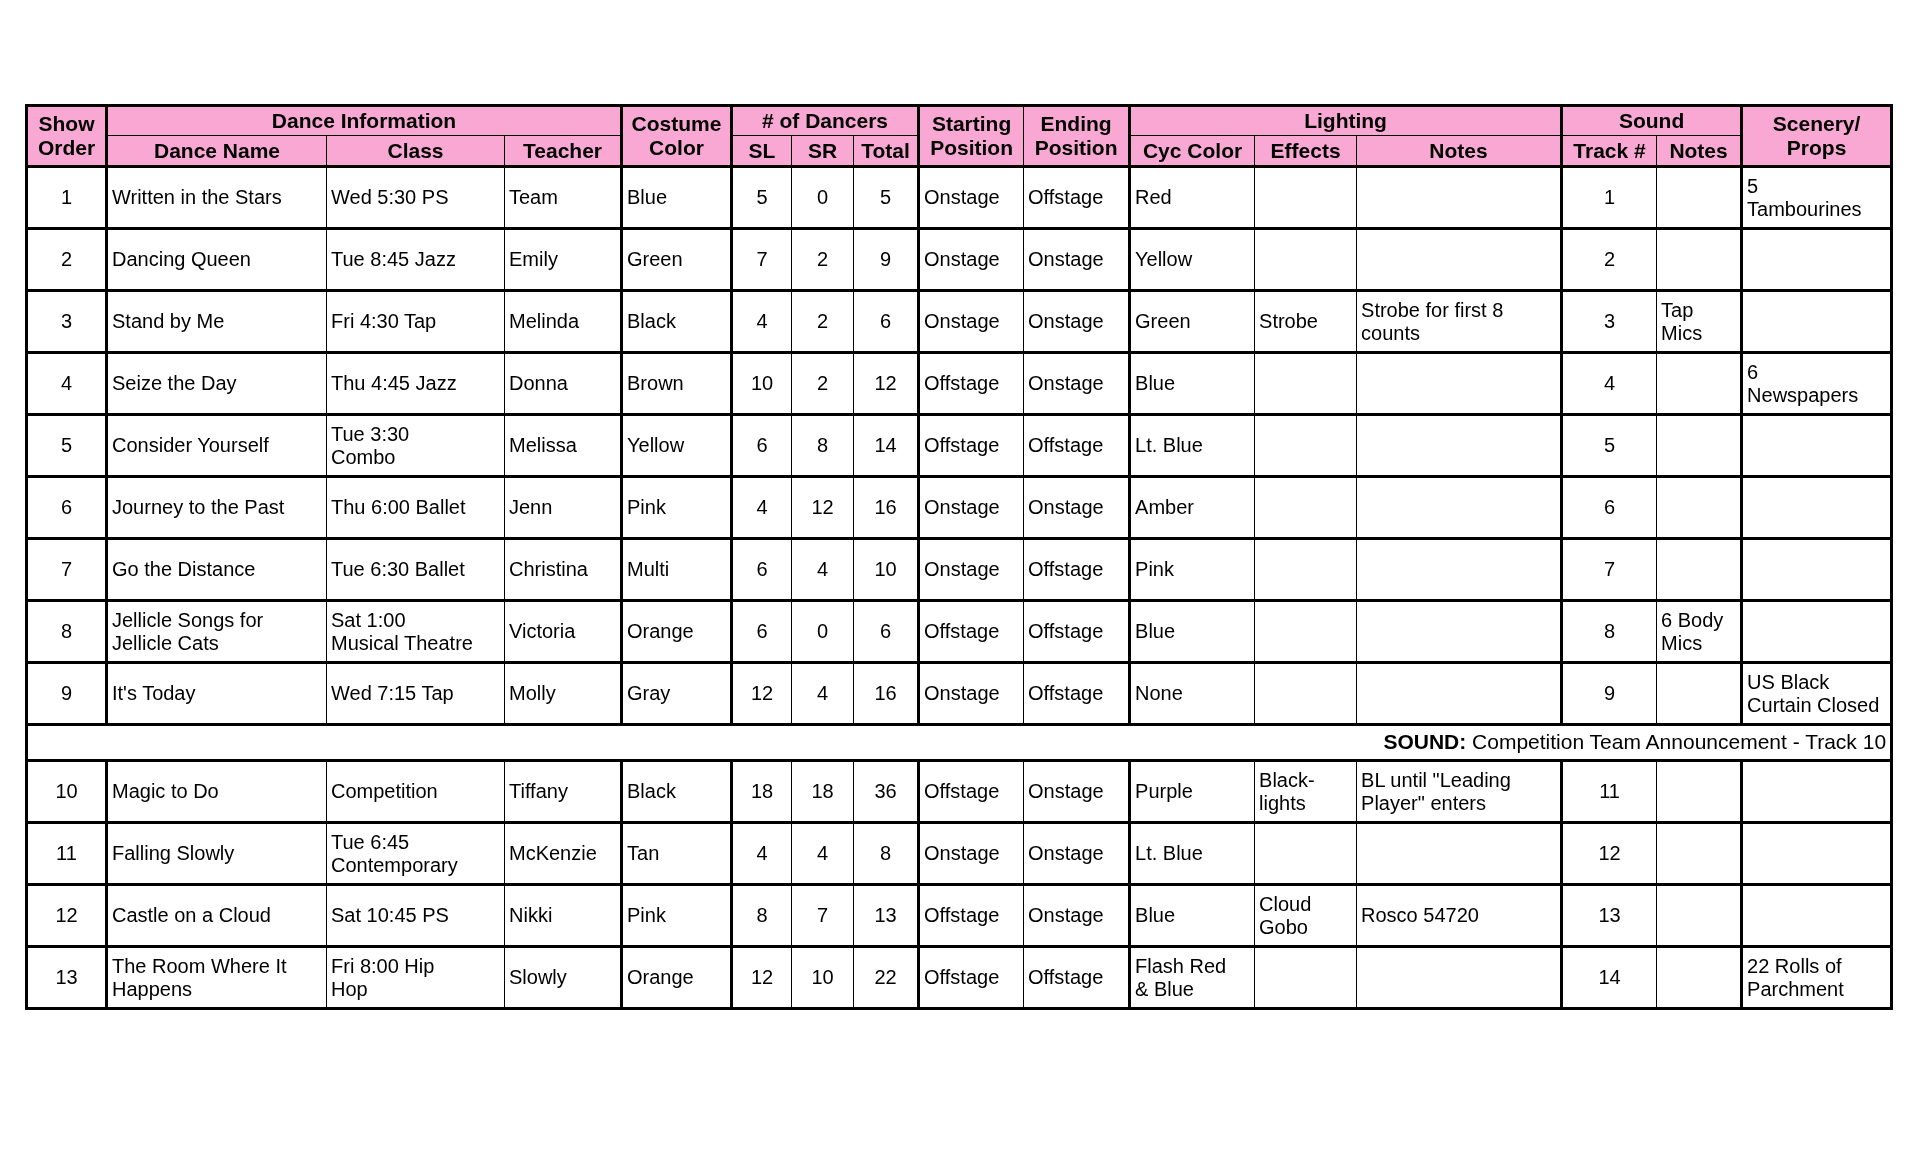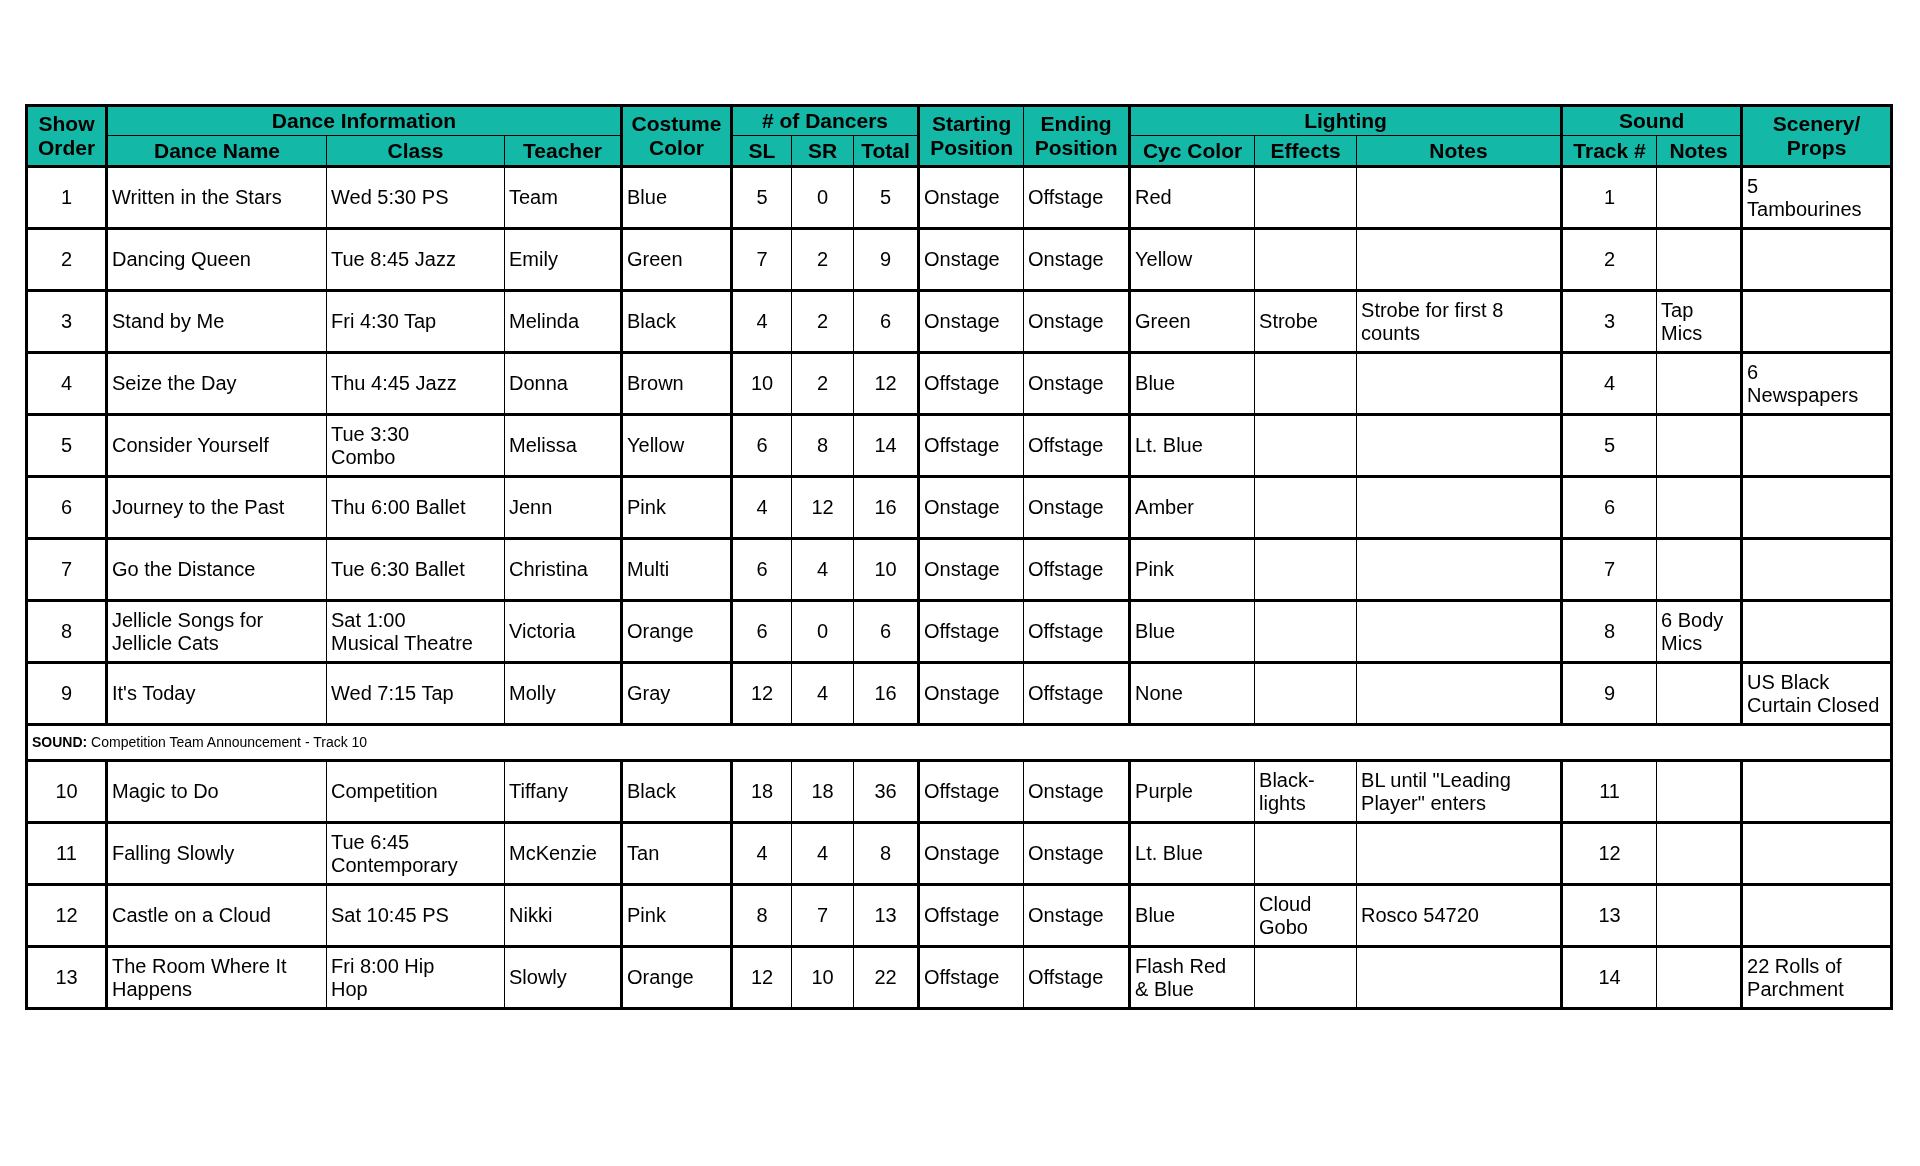--- a/index.html
+++ b/index.html
@@ -22,21 +22,21 @@
     width:1865px;
     border:3px solid #000;
   }
   th,td{
     border:1px solid #000;
     overflow:hidden;
     white-space:pre-line;
     box-sizing:border-box;
   }
   thead th{
-    background:#14b8a6;
+    background:#f9a8d4;
     font-weight:bold;
     font-size:21px;
     text-align:center;
     padding:1px 2px;
     line-height:1.12;
   }
   thead tr.group-row th{ height:30px; border-bottom:1px solid #000; }
   thead tr.sub-row th{ height:31px; border-top:1px solid #000; border-bottom:3px solid #000;margin-top:34px; }
   thead th[rowspan]{ border-bottom:3px solid #000; }
   tbody td{
@@ -48,22 +48,22 @@
     border-top:3px solid #000;
     border-bottom:3px solid #000;
     background:#ffffff;
     text-align:left;
   }
   tbody td.c{ text-align:center; padding:1px 1px; }
   .bl3{ border-left:3px solid #000 !important; }
   .gray-l{ border-left:1px solid #909090; }
   tr.sound-row td{
     height:36px;
-    text-align:left;
-    font-size:14px;
+    text-align:right;
+    font-size:21px;
     border-top:3px solid #000;
     border-bottom:3px solid #000;
   }
   tr.sound-row .sound-label{ font-weight:bold; }
 </style>
 </head>
 <body>
 
 <div class="sheet">
   <table class="show-table">

